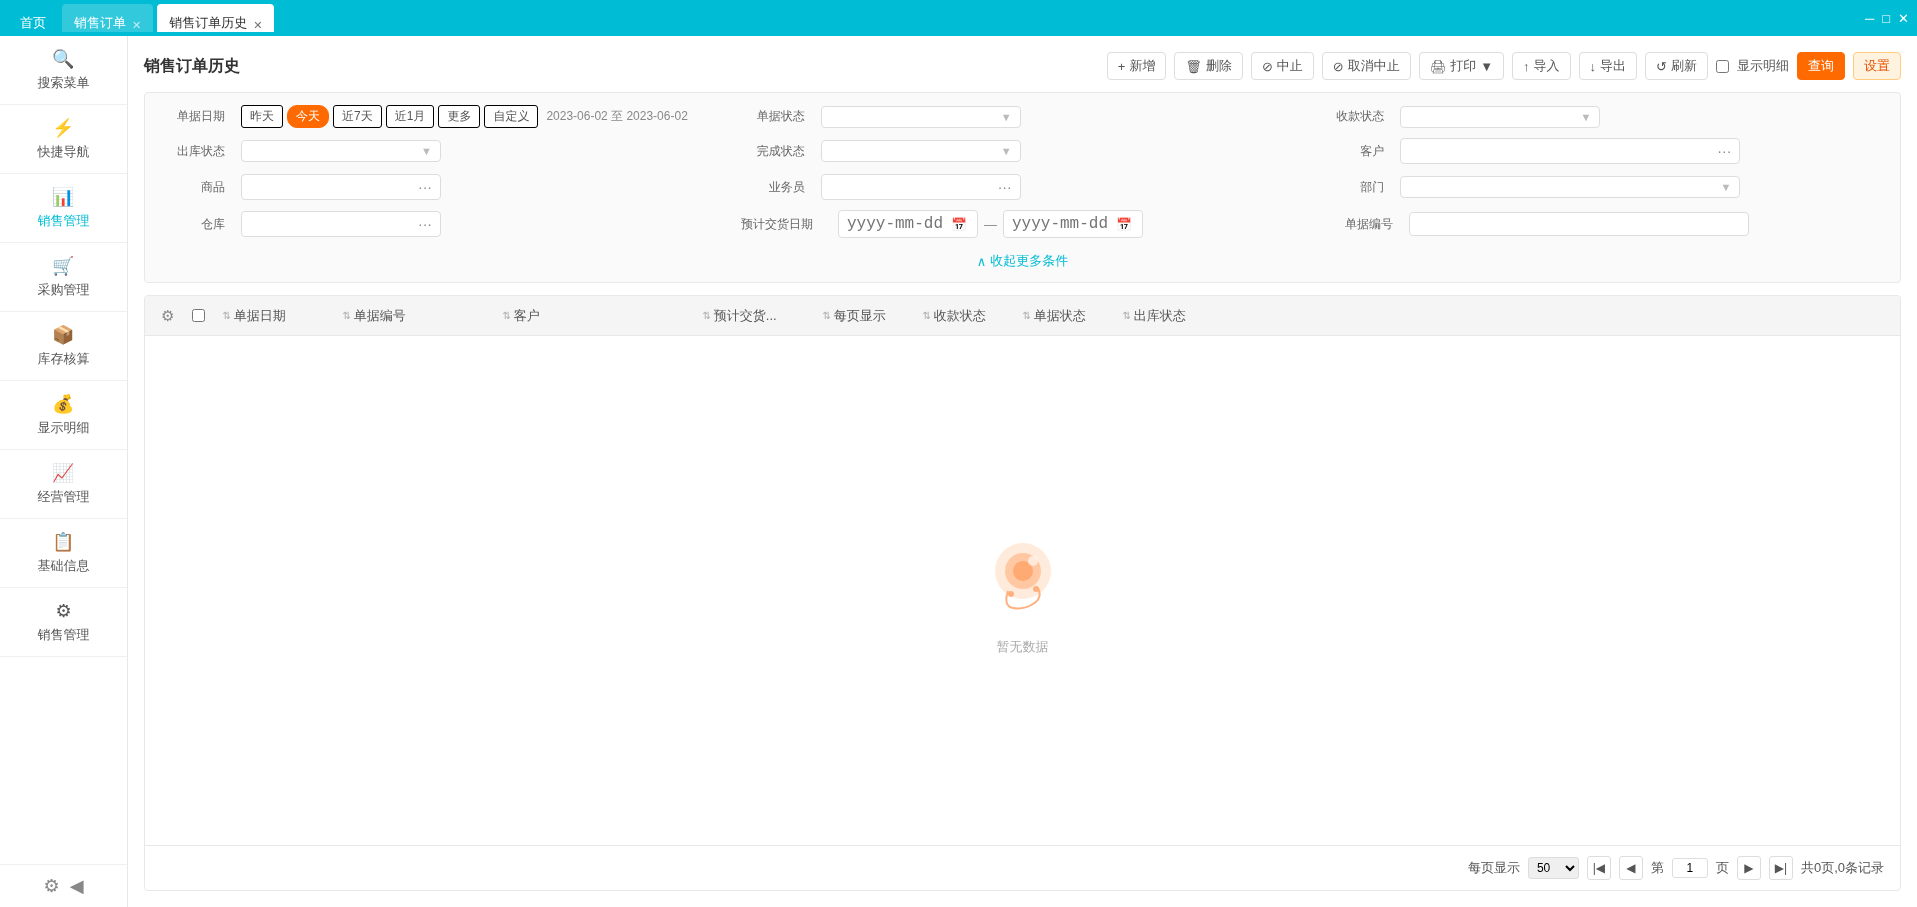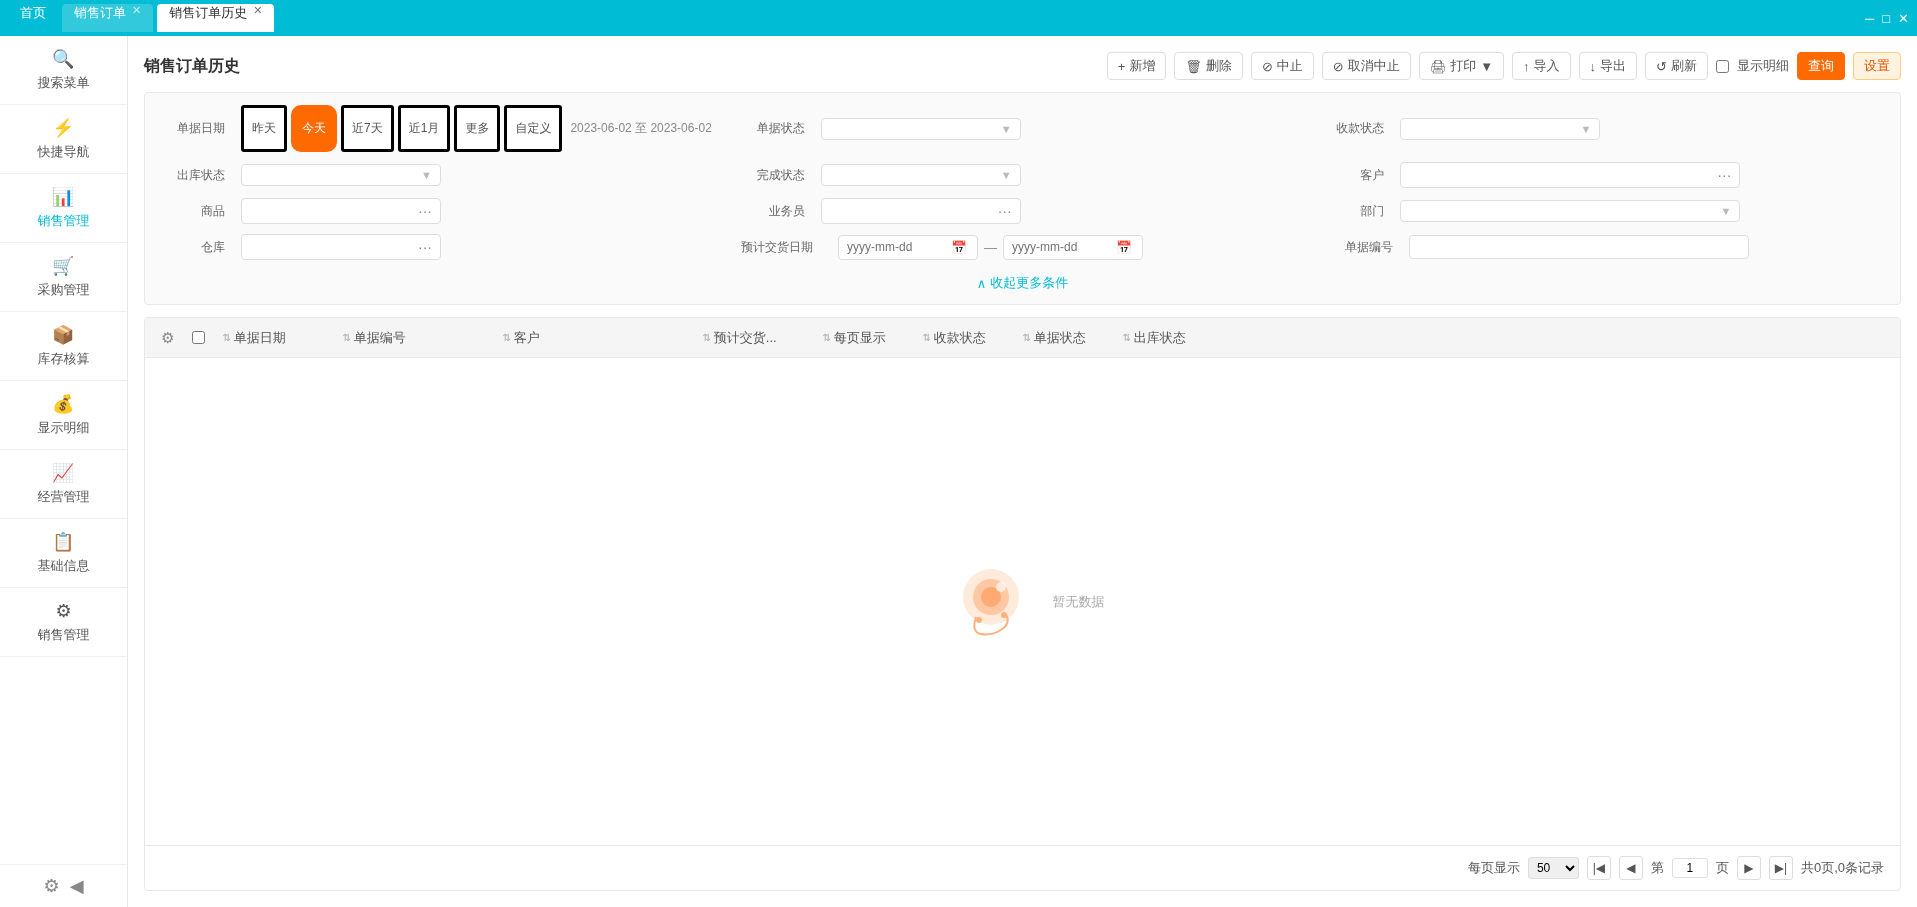--- a/index.html
+++ b/index.html
@@ -12,21 +12,21 @@
       display: flex;
       align-items: center;
       padding: 0 8px;
       gap: 4px;
       flex-shrink: 0;
     }
     .tab-item {
       height: 28px;
       padding: 0 12px;
       display: flex;
-      align-items: flex-start;
+      align-items: flex-end;
       gap: 6px;
       border-radius: 4px 4px 0 0;
       cursor: pointer;
       color: #fff;
       font-size: 13px;
     }
     .tab-item.home {
       background: transparent;
     }
     .tab-item.active {
@@ -176,22 +176,22 @@
       flex: 1;
       min-width: 0;
     }
     .date-range-btns {
       display: flex;
       align-items: center;
       gap: 4px;
       flex-wrap: wrap;
     }
     .date-btn {
-      padding: 12px 8px;
-      border: 3px solid #000000;
+      padding: 2px 8px;
+      border: 1px solid #000000;
       border-radius: 3px;
       cursor: pointer;
       font-size: 12px;
       background: #fff;
       color: #555;
     }
     .date-btn.active {
       background: #ff6a00;
       border-color: #ff6a00;
       color: #fff;
@@ -243,24 +243,25 @@
       border-radius: 4px;
       background: #fff;
       padding: 4px 8px;
       width: 140px;
       gap: 4px;
       cursor: pointer;
     }
     .date-input input {
       border: none;
       outline: none;
-      font-size: 12px;
+      font-size: 16px;
       color: #0f766e;
       width: 100px;
       background: transparent;
+      font-family: Liberation Mono, monospace;
     }
     .cal-icon { color: #bbb; font-size: 13px; }
     .dash { color: #888; }
     .collapse-btn {
       display: flex;
       align-items: center;
       justify-content: center;
       gap: 4px;
       color: #00bcd4;
       font-size: 12px;
@@ -308,21 +309,21 @@
     .col-amount { width: 100px; }
     .col-payment { width: 100px; }
     .col-status { width: 100px; }
     .col-outbound { width: 100px; }
     .col-action { flex: 1; text-align: right; justify-content: flex-end; }
 
     
     .empty-state {
       flex: 1;
       display: flex;
-      flex-direction: row;
+      flex-direction: column;
       align-items: center;
       justify-content: center;
       gap: 12px;
     }
     .empty-icon {
       width: 100px;
       height: 100px;
     }
     .empty-text {
       color: #aaa;

